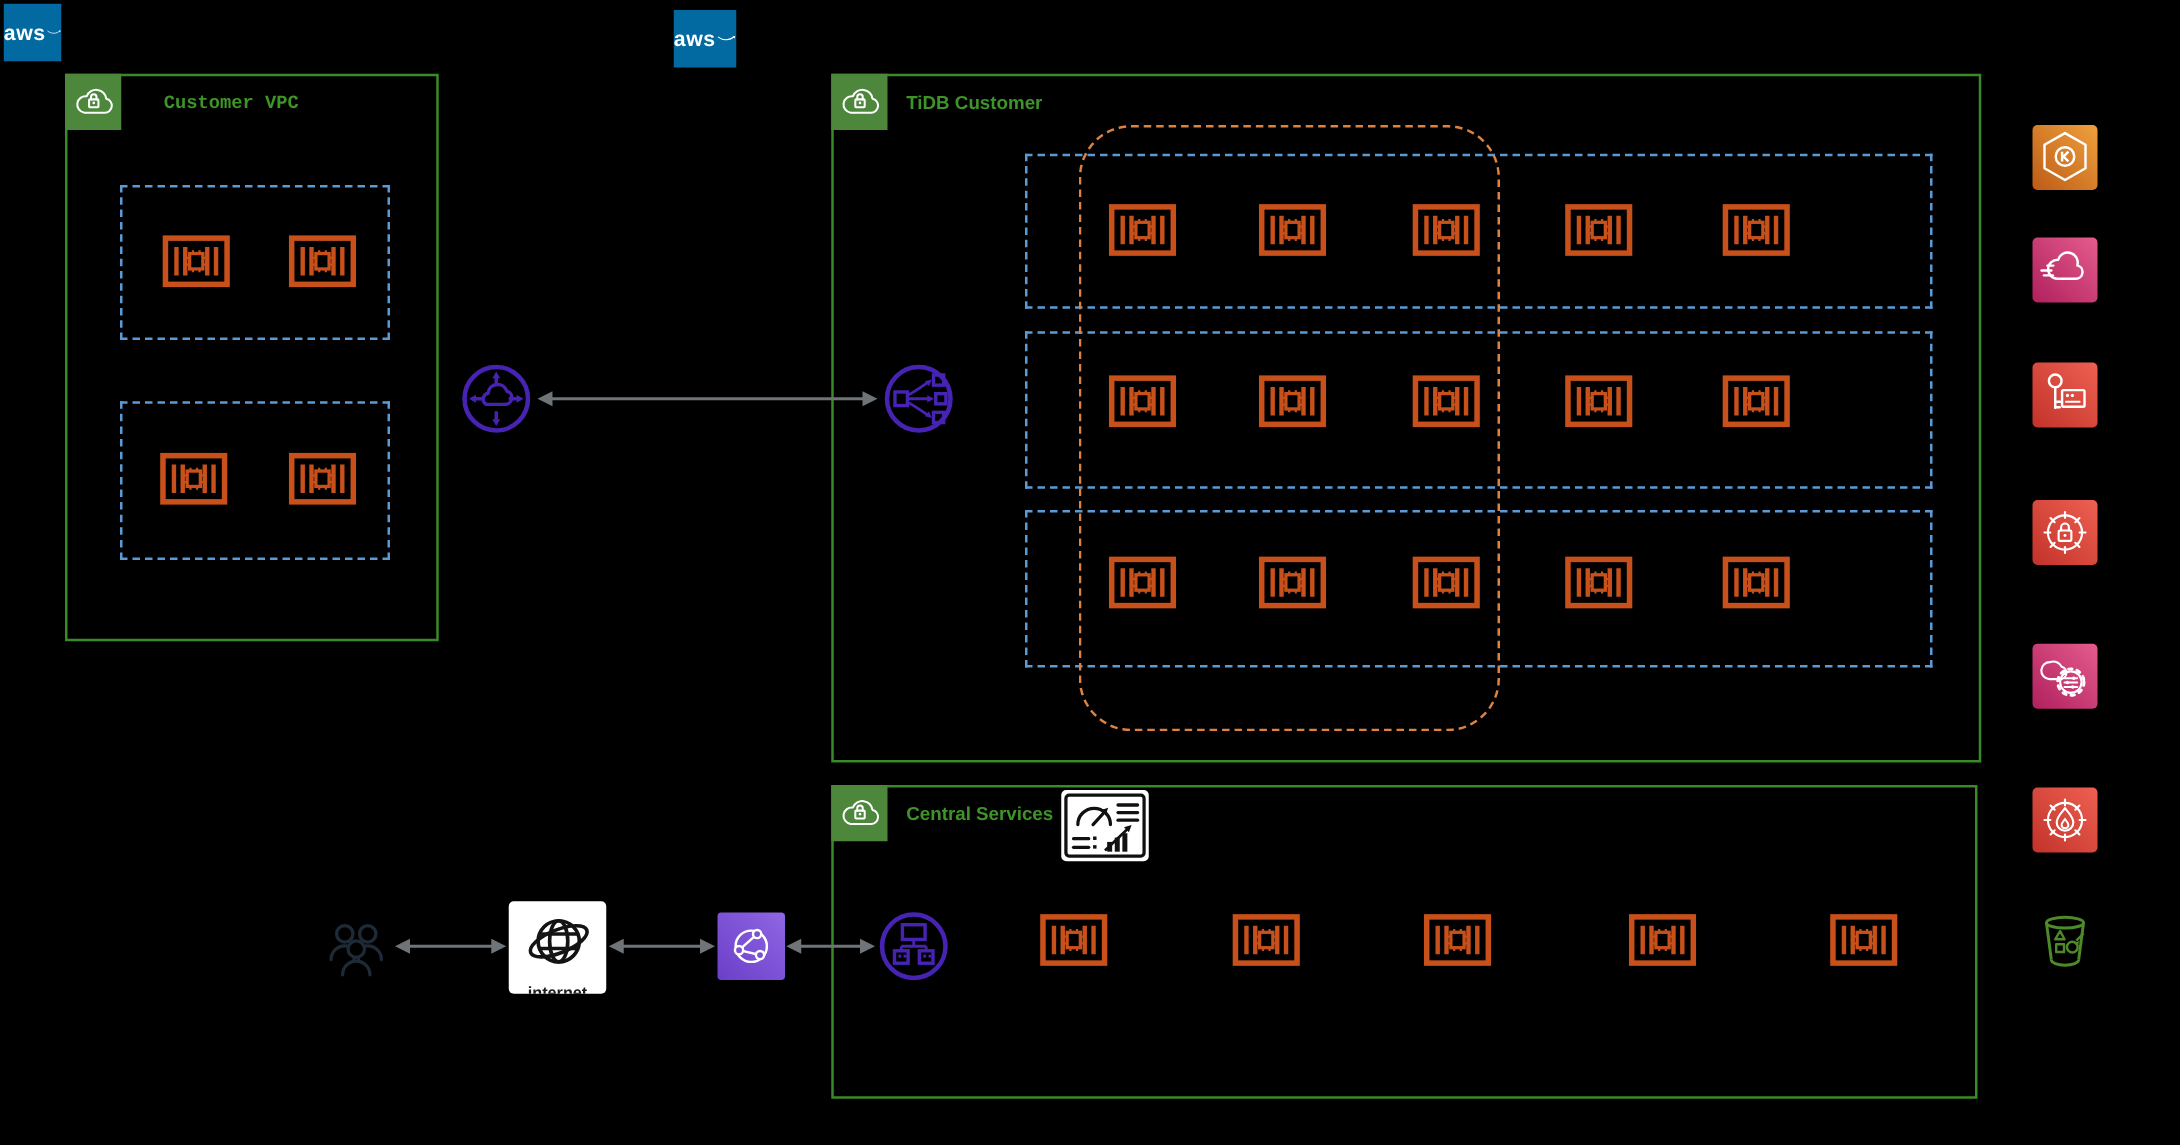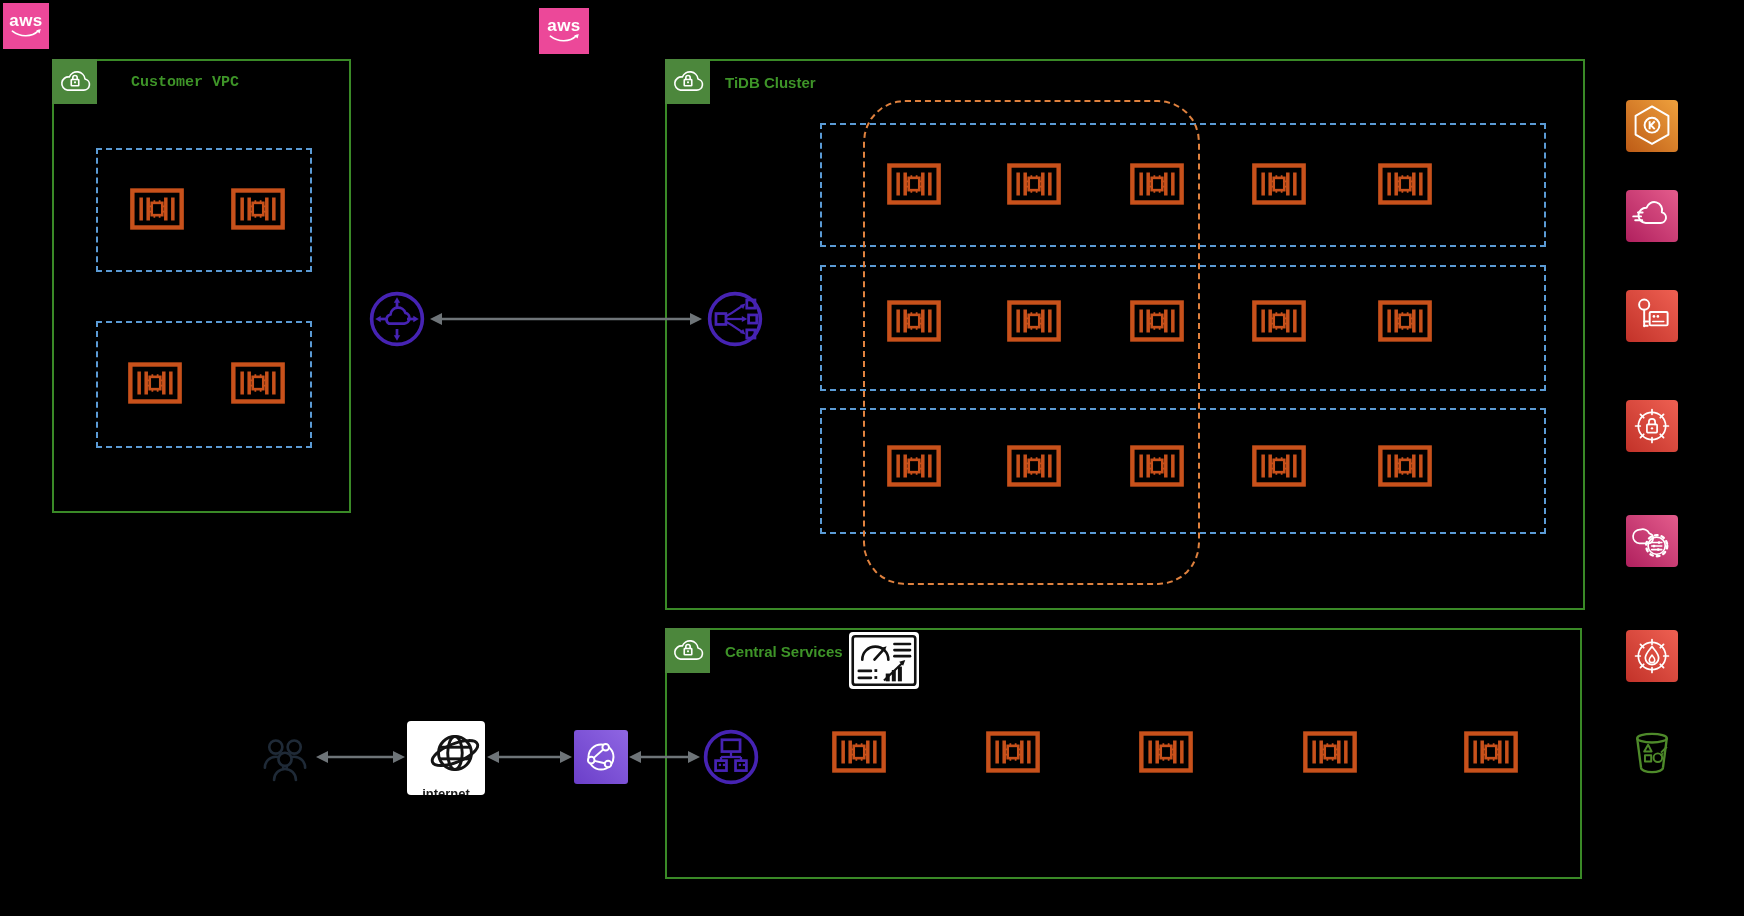--- a/index.html
+++ b/index.html
@@ -7,21 +7,21 @@
          font-family:"Liberation Sans",sans-serif;}
   .abs{position:absolute;}
   
   .gbox{border:2px solid #3A8A27;box-sizing:border-box;}
   .gcorner{width:45px;height:45px;background:#4C873C;display:flex;align-items:center;justify-content:center;}
   .glabel{color:#3E9428;font-size:15px;font-weight:bold;white-space:nowrap;}
   
   .subnet{border:2px dashed #5B9BD5;box-sizing:border-box;}
   .asg{border:2px dashed #E0823F;border-radius:42px;box-sizing:border-box;}
   
-  .awslogo{background:#ec4899;display:flex;flex-direction:column;align-items:center;justify-content:center;}
+  .awslogo{background:#0369a1;display:flex;align-items:center;justify-content:center;}
   .awslogo .t{color:#fff;font-weight:bold;font-size:17px;line-height:15px;letter-spacing:0.5px;}
   
   .pcirc{color:#4623B3;}
   
   .vsq{background:linear-gradient(to top right,#6B3FC9,#8F66E3);border-radius:3px;
        display:flex;align-items:center;justify-content:center;}
   
   .gwb{background:#fff;border-radius:4px;display:flex;align-items:flex-start;justify-content:center;}
   .gwb-label{position:absolute;left:0;right:0;bottom:0;height:9px;overflow:hidden;text-align:center;
              color:#1a1a1a;font-size:13px;line-height:16px;font-weight:bold;}
@@ -318,21 +318,21 @@
         <use href="#sym-alb"></use>
       </svg>
   </div>
 
   <div class="abs gbox" style="left:665px;top:59px;width:920px;height:551px;"></div>
   <div class="abs gcorner" style="left:665px;top:59px;">
     <svg width="40" height="40">
         <use href="#sym-vpclock"></use>
       </svg>
   </div>
-  <div class="abs glabel" style="left:725px;top:74px;">TiDB Cluster</div>
+  <div class="abs glabel" style="left:725px;top:74px;">TiDB Customer</div>
   <div class="abs subnet" style="left:820px;top:123px;width:726px;height:124px;"></div>
   <div class="abs subnet" style="left:820px;top:265px;width:726px;height:126px;"></div>
   <div class="abs subnet" style="left:820px;top:408px;width:726px;height:126px;"></div>
   <div class="abs asg" style="left:863px;top:100px;width:337px;height:485px;"></div>
 
   <div class="abs gbox" style="left:665px;top:628px;width:917px;height:251px;"></div>
   <div class="abs gcorner" style="left:665px;top:628px;">
     <svg width="40" height="40">
         <use href="#sym-vpclock"></use>
       </svg>
@@ -347,21 +347,21 @@
     <svg width="58" height="58">
         <use href="#sym-nlb"></use>
       </svg>
   </div>
 
   <div class="abs" style="left:257px;top:729px;">
     <svg width="56" height="58" viewBox="0 0 64 64">
         <use href="#sym-users"></use>
       </svg>
   </div>
-  <div class="abs gwb" style="left:407px;top:721px;width:78px;height:74px;justify-content:flex-end;">
+  <div class="abs gwb" style="left:407px;top:721px;width:78px;height:74px;">
     <svg width="62" height="62" viewBox="0 0 64 64" style="margin-top:2px">
         <use href="#sym-globe"></use>
       </svg>
     <div class="gwb-label">internet</div>
   </div>
   <div class="abs vsq" style="left:574px;top:730px;width:54px;height:54px;">
     <svg width="50" height="50" viewBox="0 0 64 64">
         <use href="#sym-elbnet"></use>
       </svg>
   </div>

